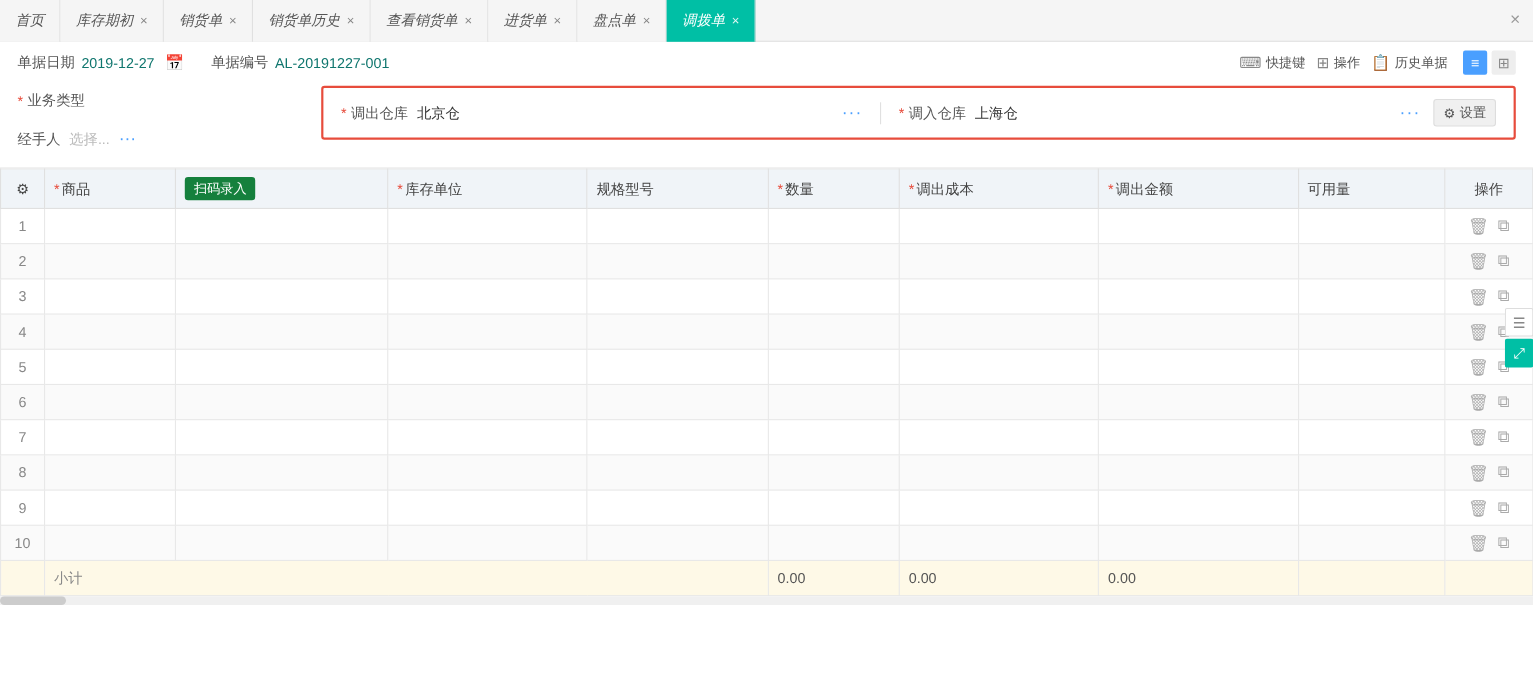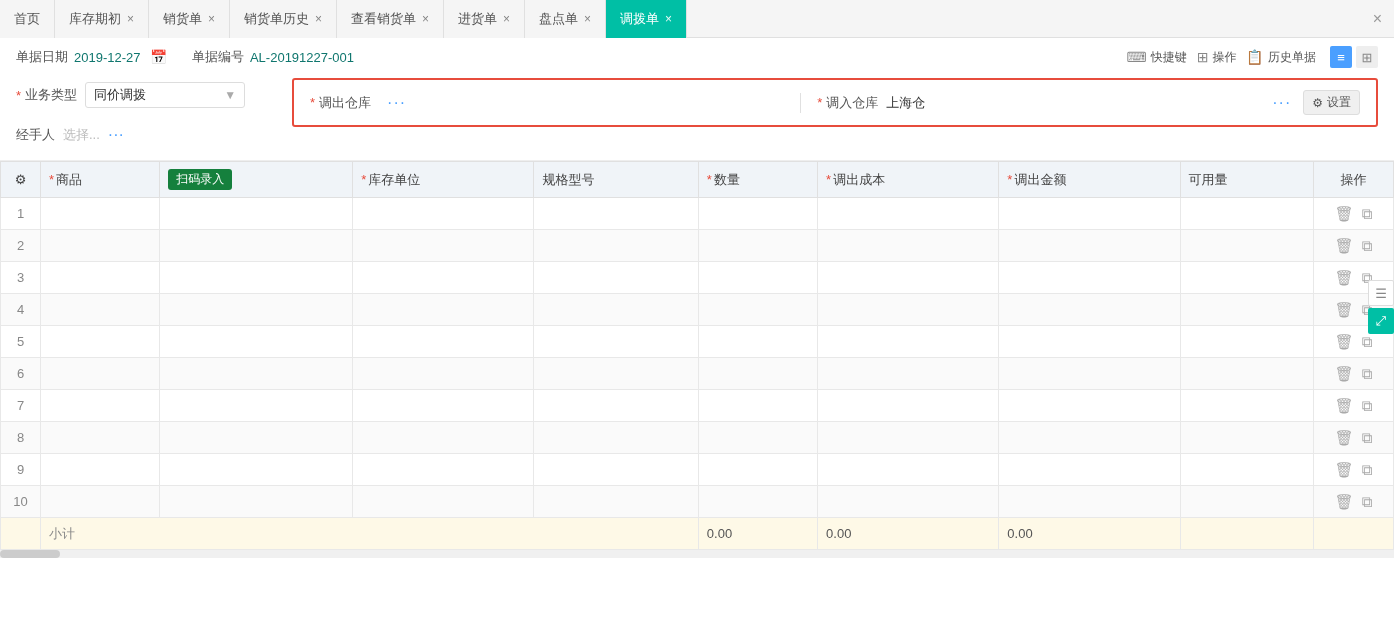--- a/index.html
+++ b/index.html
@@ -17,20 +17,21 @@
     .tab-item {
       display: flex; align-items: center;
       padding: 12px 14px;
       height: 38px;
       cursor: pointer;
       border-right: 1px solid #e0e0e0;
       font-size: 13px;
       color: #555;
       white-space: nowrap;
       background: #f5f5f5;
+      font-style: italic;
     }
     .tab-item.active {
       background: #00bfa5;
       color: #fff;
     }
     .tab-item .close-btn {
       margin-left: 6px;
       font-size: 12px;
       color: inherit;
       opacity: 0.7;
@@ -284,37 +285,34 @@
     </div>
 
     <div class="form-area">
 
       <div style="display:flex;align-items:flex-start;gap:16px;margin-bottom:6px;">
 
         <div style="min-width:260px;">
           <div class="biz-row">
             <span class="biz-label">*</span>
             <span class="biz-field-label">业务类型</span>
-            <div class="biz-select">
-              <span class="biz-select-value">同价调拨</span>
-              <span class="biz-select-arrow">▼</span>
-            </div>
           </div>
           <div class="person-row" style="margin-top:10px;">
             <span class="person-label">经手人</span>
             <span class="person-placeholder">选择...</span>
             <span class="person-dots">···</span>
           </div>
         </div>
 
         <div style="flex:1;">
           <div class="warehouse-section">
             <div class="wh-field">
               <span class="wh-required">*</span>
               <span class="wh-label">调出仓库</span>
+              <span class="wh-value">北京仓</span>
               <span class="wh-dots">···</span>
             </div>
             <div class="wh-divider"></div>
             <div class="wh-field">
               <span class="wh-required">*</span>
               <span class="wh-label">调入仓库</span>
               <span class="wh-value">上海仓</span>
               <span class="wh-dots">···</span>
             </div>
             <div style="margin-left:12px;">

